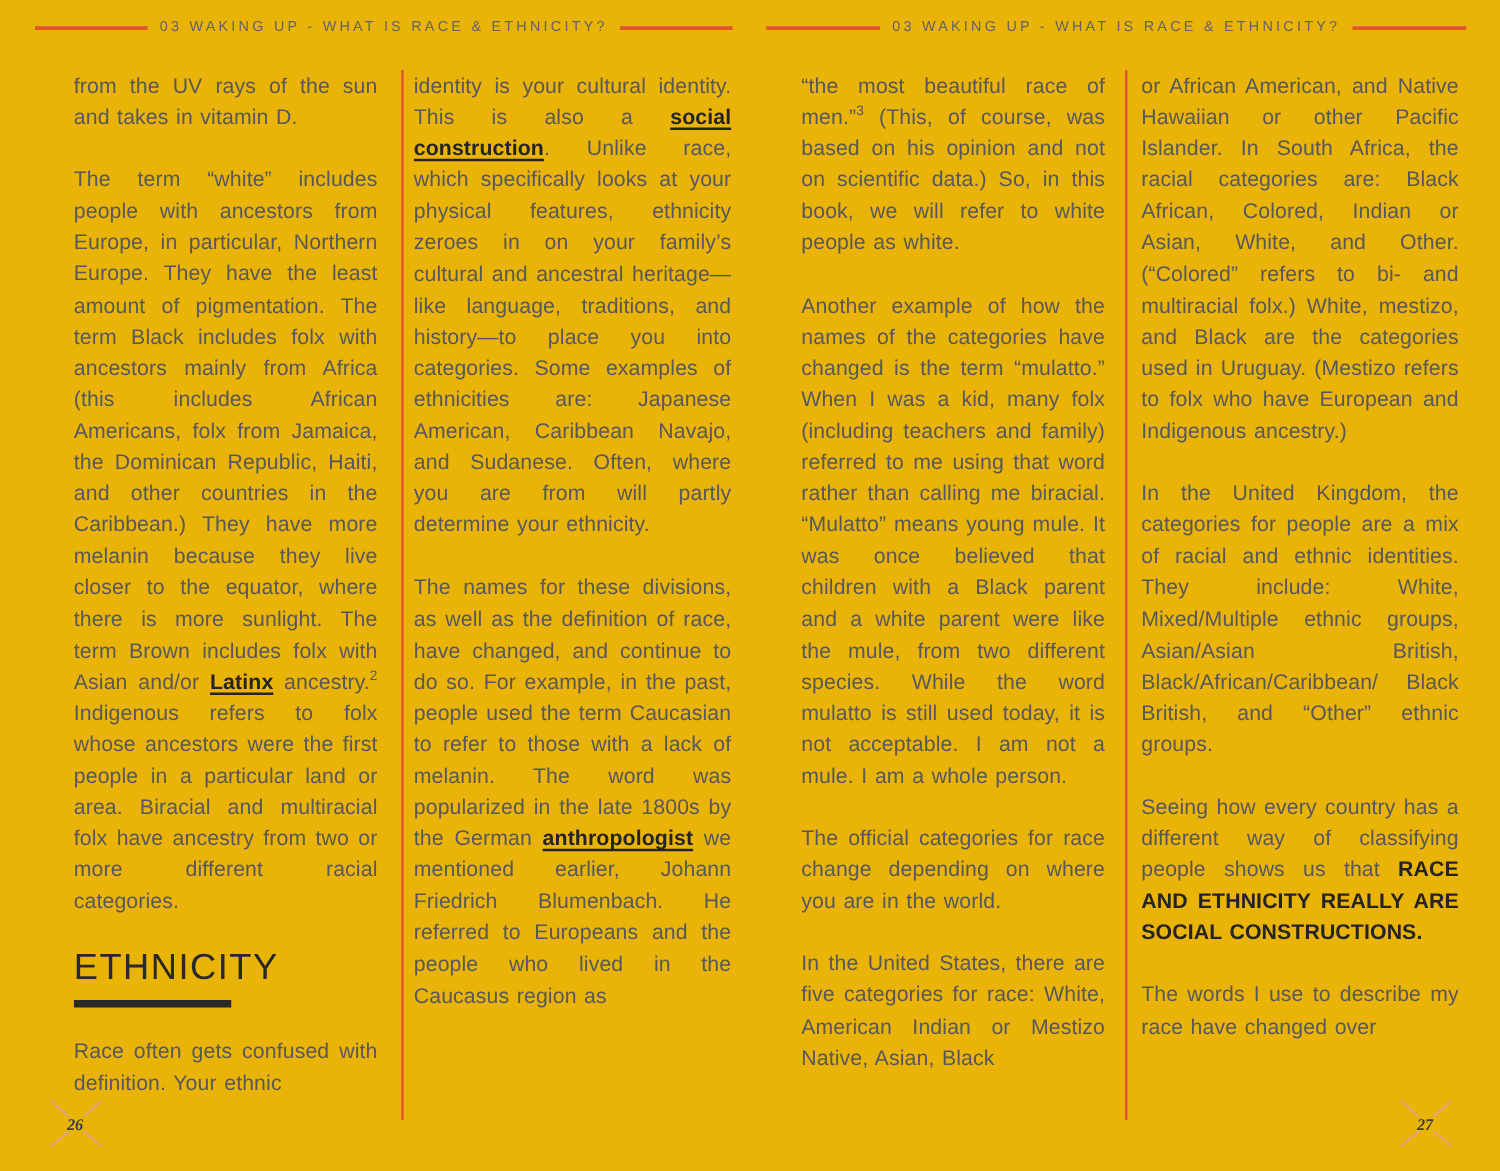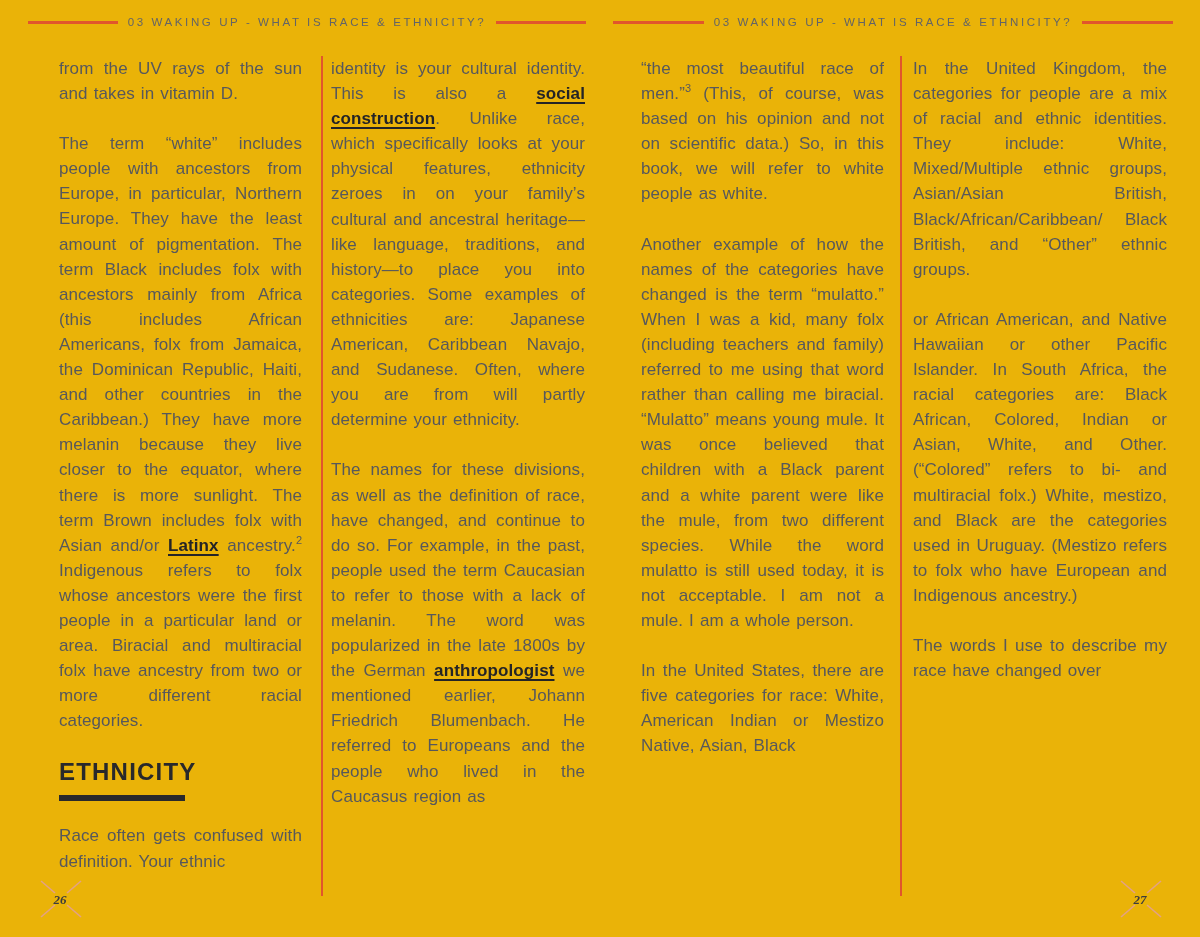--- a/index.html
+++ b/index.html
@@ -48,21 +48,21 @@
   .seg-bu{
     font-weight:bold;color:#242427;
     text-decoration:underline;
     text-decoration-thickness:1.5px;
     text-underline-offset:3px;
   }
   sup.fn{font-size:11px;line-height:0;vertical-align:super;letter-spacing:0;}
   
   .heading{margin:6px 0 22px 0;}
   .heading-text{
-    font-size:24px;font-weight:bold;color:#29292b;
+    font-size:29px;font-weight:normal;color:#29292b;
     letter-spacing:1.2px;
   }
   .heading-bar{width:126px;height:6px;background:#29292b;margin-top:9px;}
   
   .folio{position:absolute;top:878px;width:46px;height:44px;font-style:italic;}
   .folio-left{left:38px;}
   .folio-right{left:1118px;}
   .folio svg{display:block;}
 </style>
 </head>
@@ -95,26 +95,28 @@
     <div class="col col-2">
         <p class="para"><span>identity is your cultural identity. This is also a </span><span class="seg-bu">social construction</span><span>. Unlike race, which specifically looks at your physical features, ethnicity zeroes in on your family’s cultural and ancestral heritage—like language, traditions, and history—to place you into categories. Some examples of ethnicities are: Japanese American, Caribbean Navajo, and Sudanese. Often, where you are from will partly determine your ethnicity.</span></p>
         <p class="para"><span>The names for these divisions, as well as the definition of race, have changed, and continue to do so. For example, in the past, people used the term Caucasian to refer to those with a lack of melanin. The word was popularized in the late 1800s by the German </span><span class="seg-bu">anthropologist</span><span> we mentioned earlier, Johann Friedrich Blumenbach. He referred to Europeans and the people who lived in the Caucasus region as</span></p>
       </div>
   </div>
 
   <div class="columns cols-right">
     <div class="col col-1">
         <p class="para"><span>“the most beautiful race of men.”</span><sup class="fn">3</sup><span> (This, of course, was based on his opinion and not on scientific data.) So, in this book, we will refer to white people as white.</span></p>
         <p class="para"><span>Another example of how the names of the categories have changed is the term “mulatto.” When I was a kid, many folx (including teachers and family) referred to me using that word rather than calling me biracial. “Mulatto” means young mule. It was once believed that children with a Black parent and a white parent were like the mule, from two different species. While the word mulatto is still used today, it is not acceptable. I am not a mule. I am a whole person.</span></p>
+        <p class="para"><span>The official categories for race change depending on where you are in the world.</span></p>
         <p class="para"><span>In the United States, there are five categories for race: White, American Indian or Mestizo Native, Asian, Black</span></p>
       </div>
     <div class="vdivider"></div>
     <div class="col col-2">
+        <p class="para"><span>or African American, and Native Hawaiian or other Pacific Islander. In South Africa, the racial categories are: Black African, Colored, Indian or Asian, White, and Other. (“Colored” refers to bi- and multiracial folx.) White, mestizo, and Black are the categories used in Uruguay. (Mestizo refers to folx who have European and Indigenous ancestry.)</span></p>
         <p class="para"><span>In the United Kingdom, the categories for people are a mix of racial and ethnic identities. They include: White, Mixed/Multiple ethnic groups, Asian/Asian British, Black/African/Caribbean/ Black British, and “Other” ethnic groups.</span></p>
-        <p class="para"><span>or African American, and Native Hawaiian or other Pacific Islander. In South Africa, the racial categories are: Black African, Colored, Indian or Asian, White, and Other. (“Colored” refers to bi- and multiracial folx.) White, mestizo, and Black are the categories used in Uruguay. (Mestizo refers to folx who have European and Indigenous ancestry.)</span></p>
+        <p class="para"><span>Seeing how every country has a different way of classifying people shows us that </span><span class="seg-b">RACE AND ETHNICITY REALLY ARE SOCIAL CONSTRUCTIONS.</span></p>
         <p class="para"><span>The words I use to describe my race have changed over</span></p>
       </div>
   </div>
 
   <div class="folio folio-left">
     <svg width="46" height="44" viewBox="0 0 46 44">
       <line x1="3" y1="3" x2="17" y2="15" stroke="#E3A186" stroke-width="1.6"></line>
       <line x1="29" y1="27" x2="43" y2="39" stroke="#E3A186" stroke-width="1.6"></line>
       <line x1="43" y1="3" x2="29" y2="15" stroke="#E3A186" stroke-width="1.6"></line>
       <line x1="17" y1="27" x2="3" y2="39" stroke="#E3A186" stroke-width="1.6"></line>

